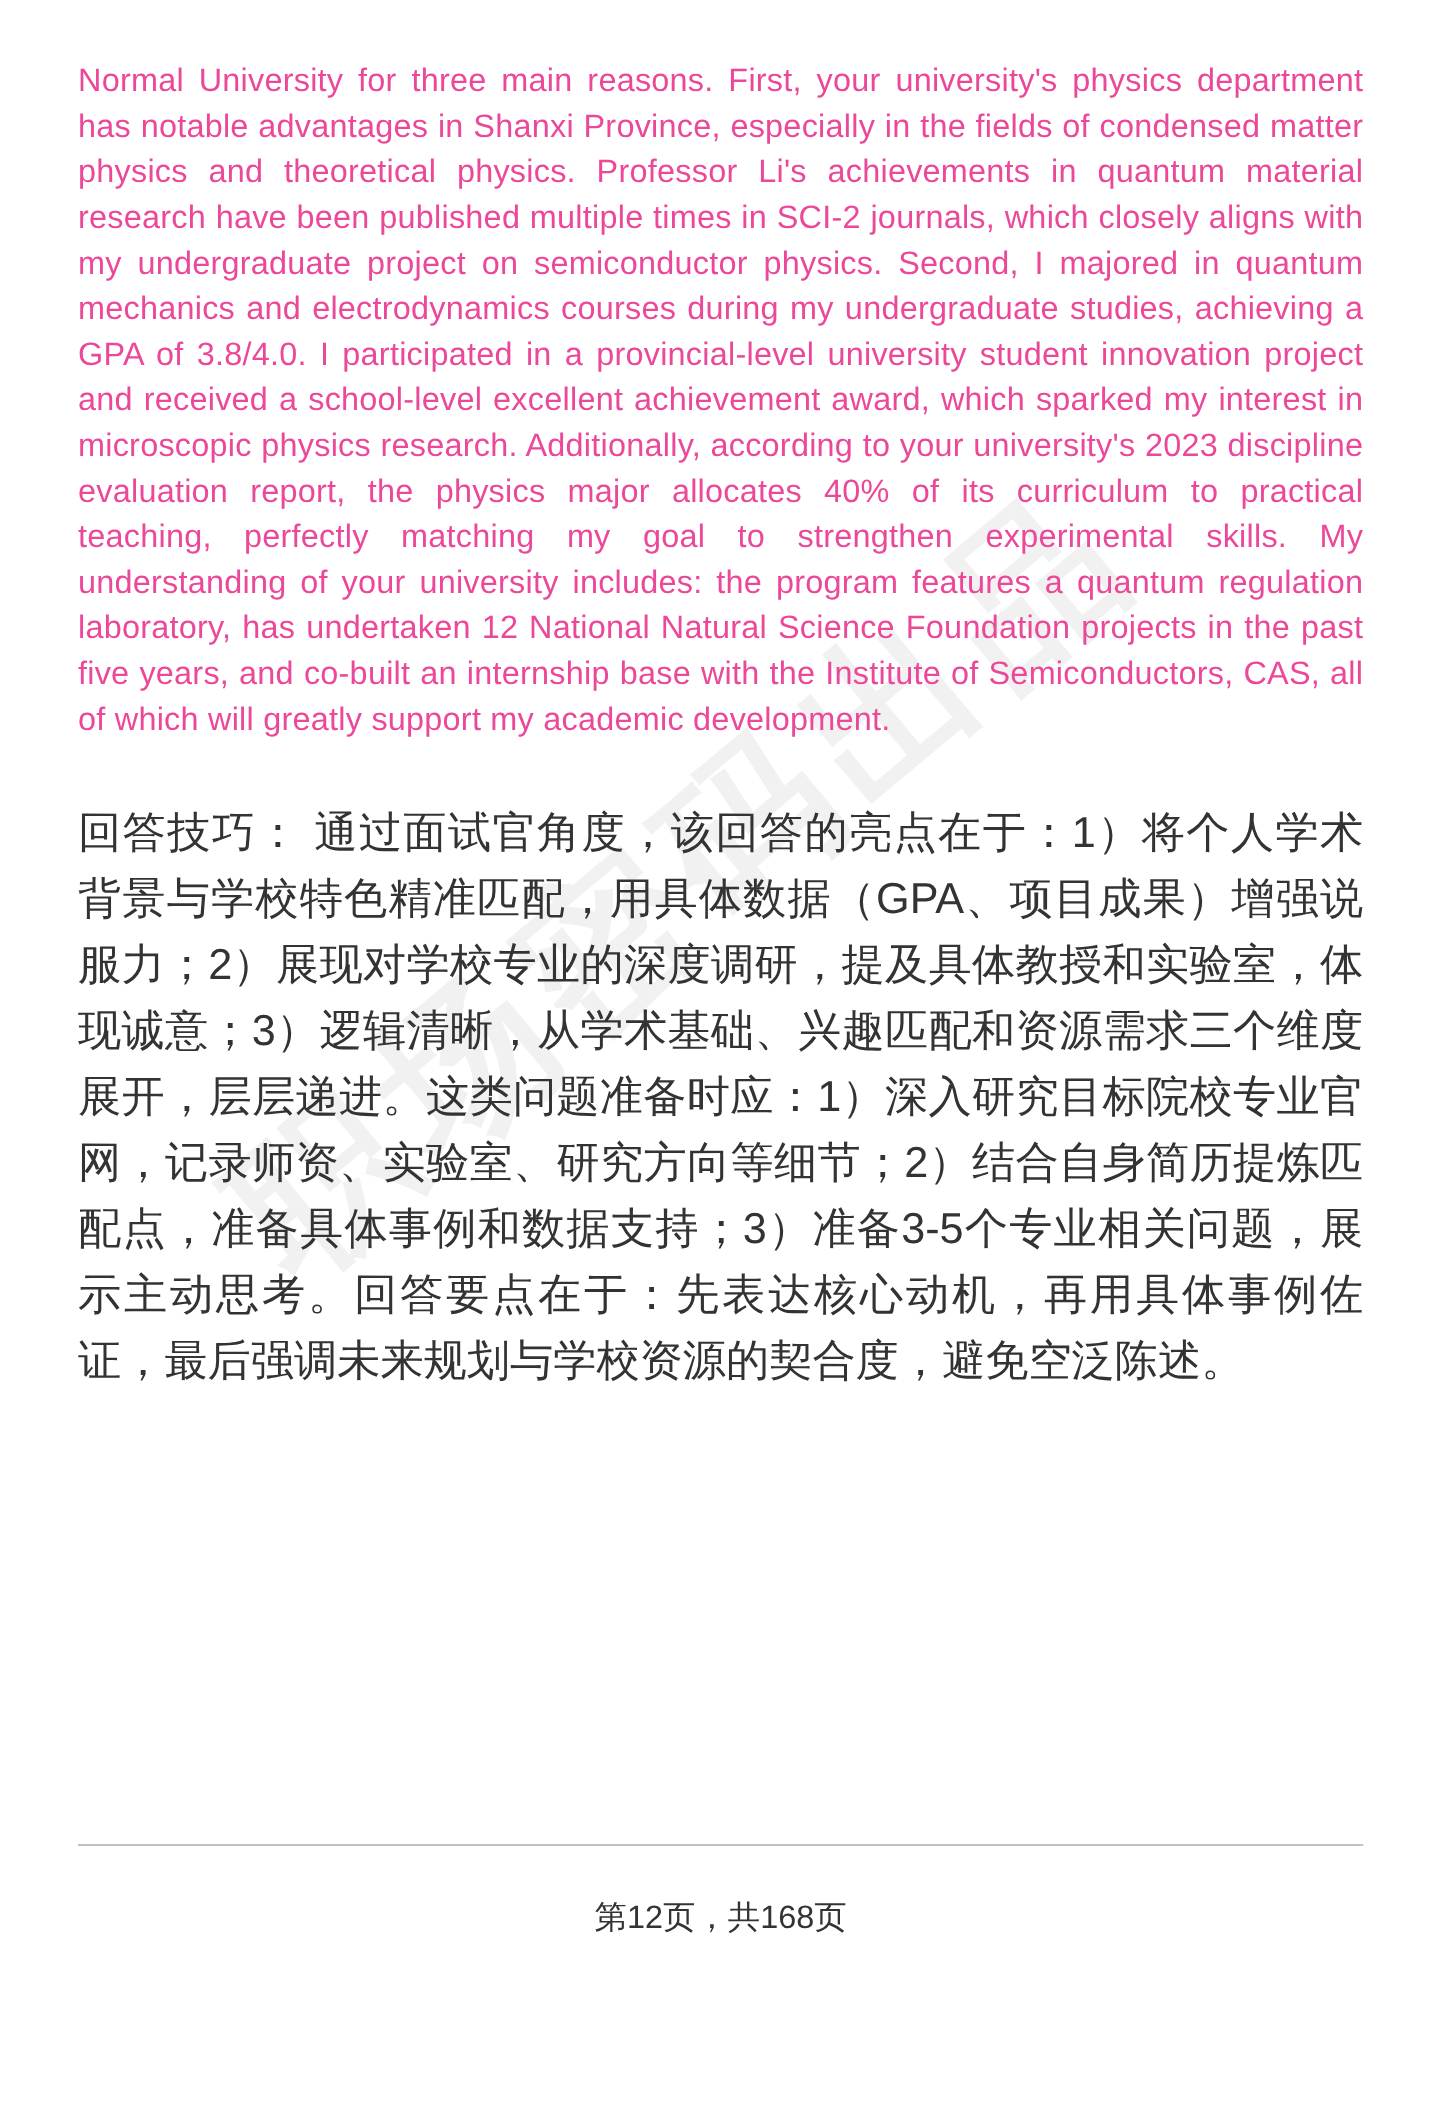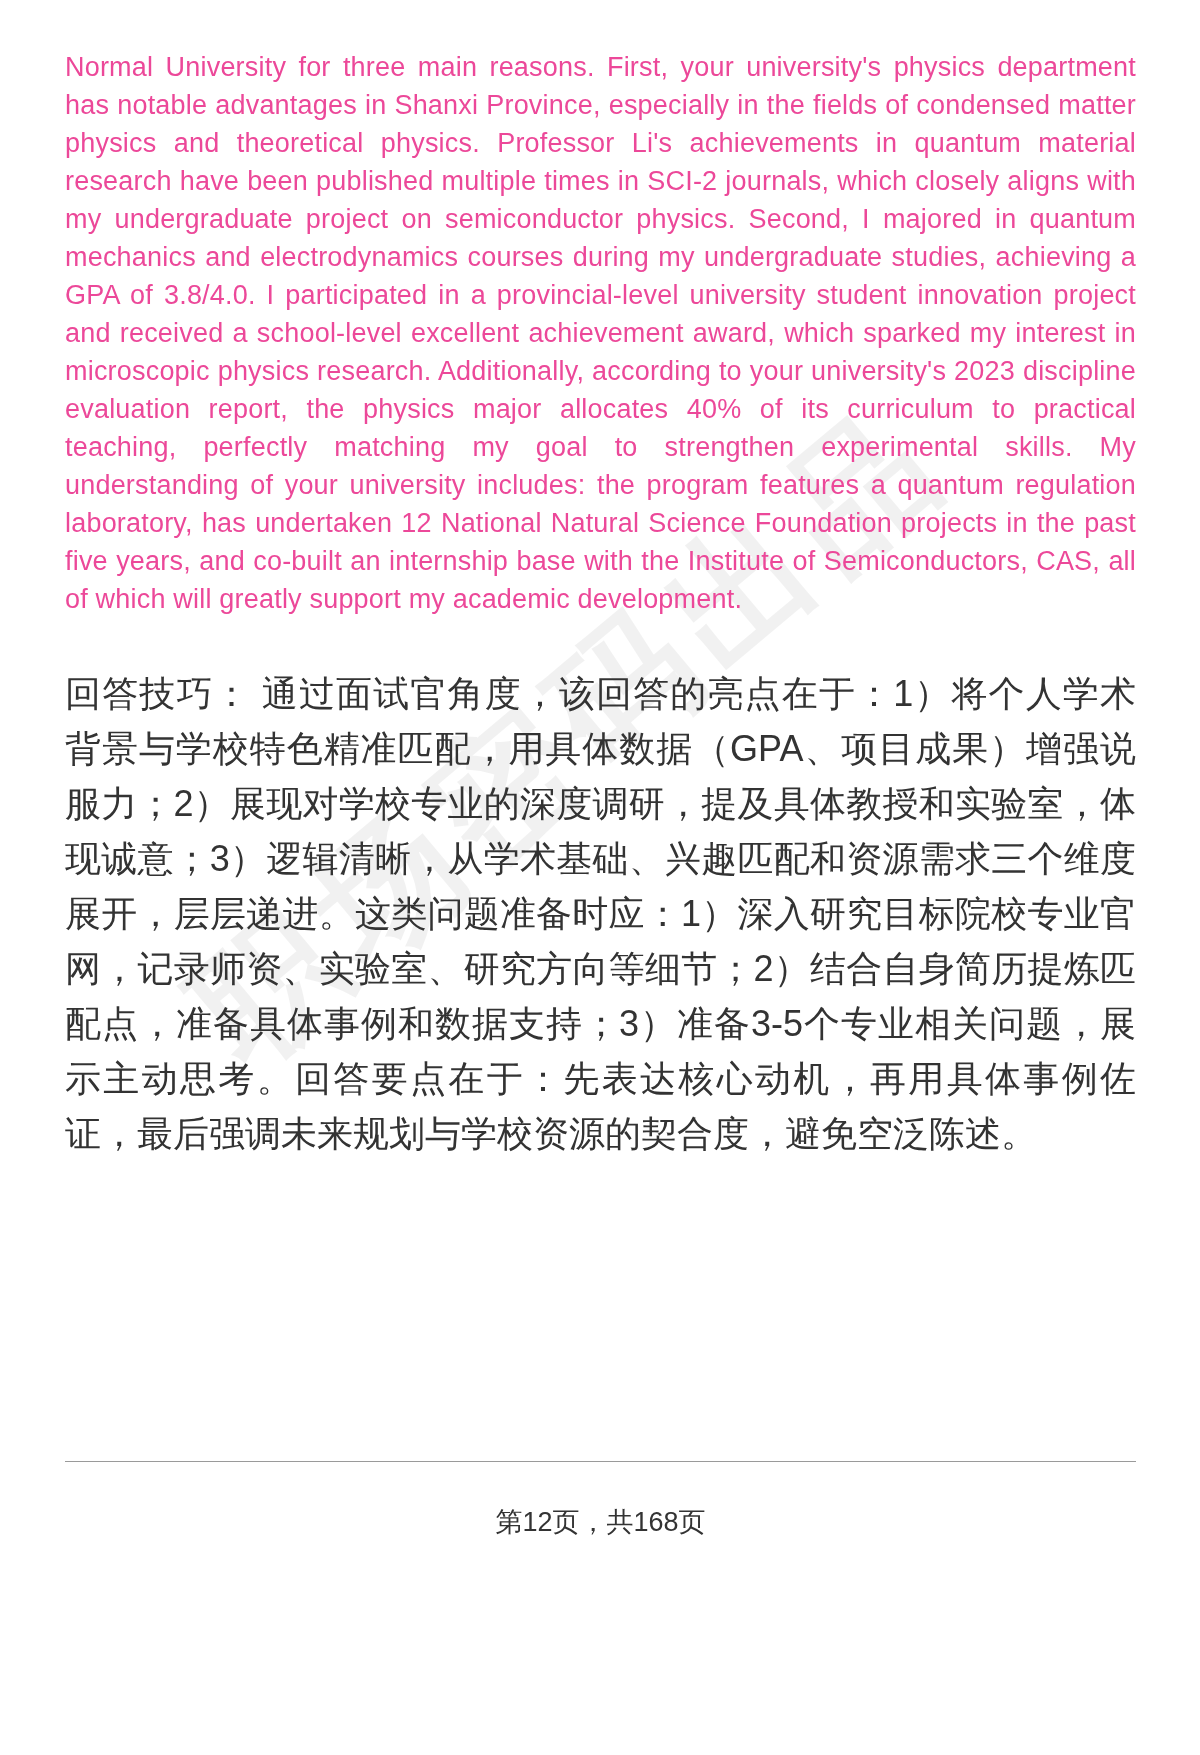--- a/index.html
+++ b/index.html
@@ -50,21 +50,21 @@
     margin-top: 48px;
     font-size: 36px;
     line-height: 55px;
     text-align: justify;
     color: #333333;
   }
   .footer-area {
     position: absolute;
     left: 65px;
     right: 64px;
-    top: 1461px;
+    top: 1537px;
   }
   .rule {
     border: none;
     border-top: 1px solid #9a9a9a;
     height: 0;
   }
   .footer-text {
     margin-top: 42px;
     text-align: center;
     font-size: 27px;

